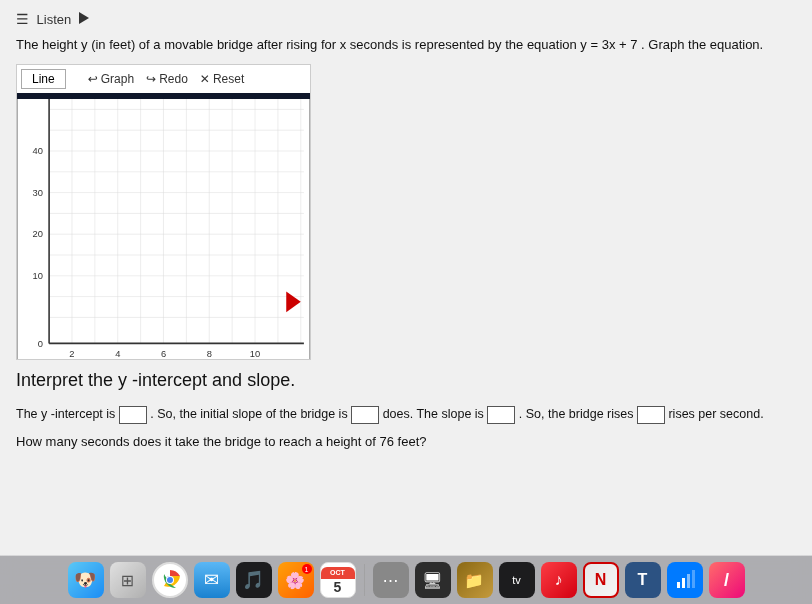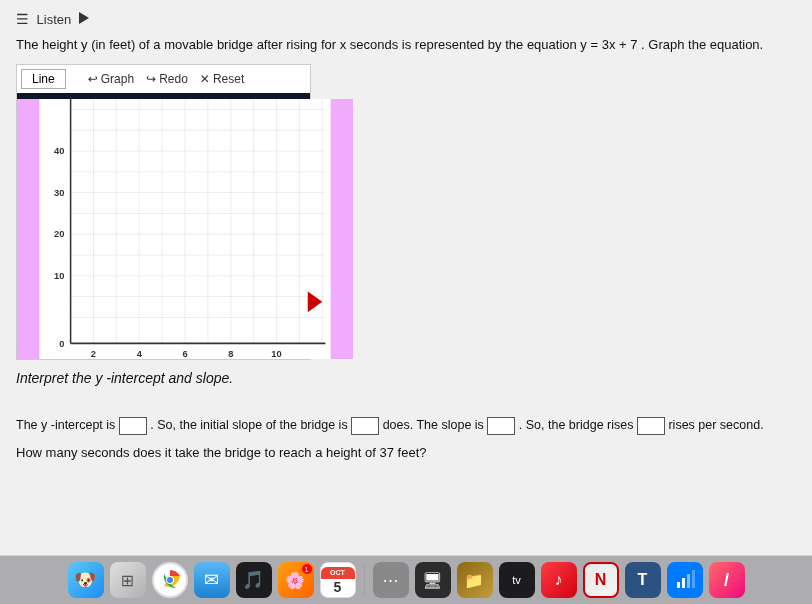--- a/index.html
+++ b/index.html
@@ -86,38 +86,36 @@
       cursor: pointer;
       font-size: 12px;
       color: #333;
       padding: 2px 6px;
     }
     .toolbar-icon {
       font-size: 12px;
     }
     .grid-area {
       position: relative;
-      width: 336px;
+      width: 293px;
       height: 260px;
-      background: #f0abfc;
+      background: #a3a3a3;
       overflow: hidden;
-      font-weight: bold;
     }
     .grid-svg {
       width: 100%;
       height: 100%;
     }
     .interpret-section {
       margin-top: 10px;
     }
     .interpret-text {
-      font-size: 14px;
+      font-size: 18px;
       color: #111;
-      margin-bottom: 28px;
-      font-style: italic;
+      margin-bottom: 12px;
     }
     .answer-row {
       font-size: 12.5px;
       color: #111;
       line-height: 1.8;
       margin-bottom: 8px;
     }
     .answer-box {
       display: inline-block;
       width: 28px;
@@ -281,21 +279,21 @@
       <span class="answer-box"></span>
       <span>. So, the initial slope of the bridge is</span>
       <span class="answer-box"></span>
       <span>does. The slope is</span>
       <span class="answer-box"></span>
       <span>. So, the bridge rises</span>
       <span class="answer-box"></span>
       <span>rises per second.</span>
     </div>
 
-    <div class="question-2">How many seconds does it take the bridge to reach a height of 37 feet?</div>
+    <div class="question-2">How many seconds does it take the bridge to reach a height of 76 feet?</div>
   </div>
 </div>
 
 <div class="dock">
 
   <div class="dock-item" style="background:linear-gradient(135deg,#5bc8f5,#1b8df5); border-radius:8px;">
     <span style="font-size:18px;">🐶</span>
   </div>
 
   <div class="dock-item" style="background:linear-gradient(135deg,#e0e0e0,#b0b0b0); border-radius:8px;">

